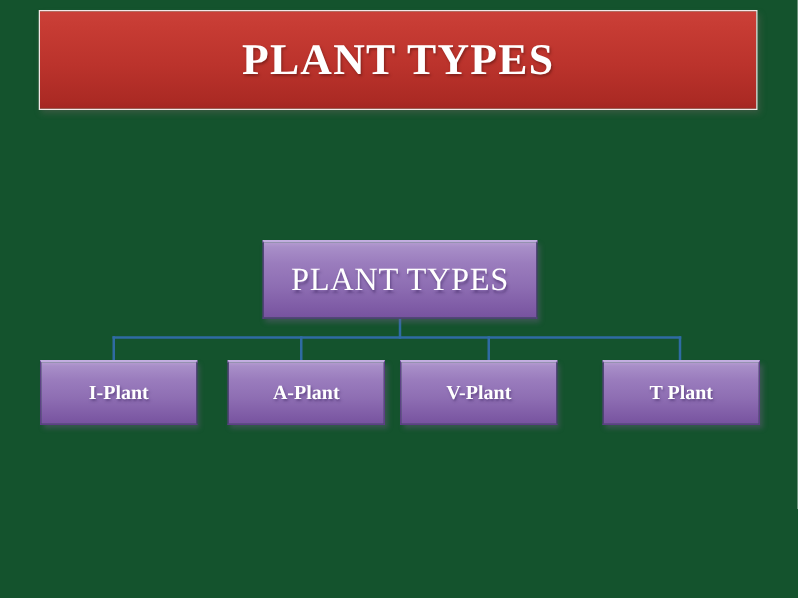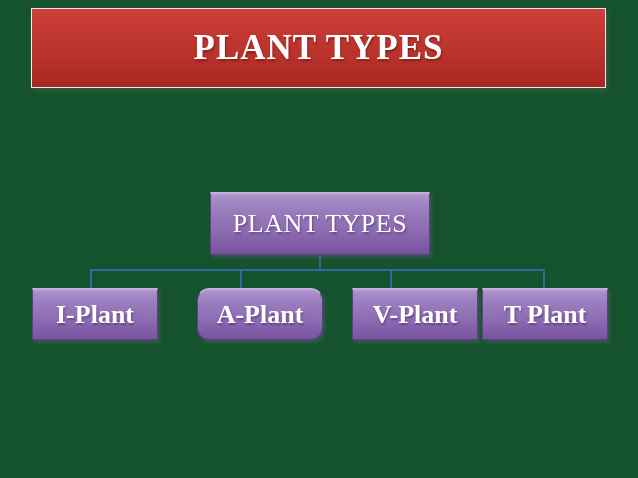--- a/index.html
+++ b/index.html
@@ -96,26 +96,26 @@
     letter-spacing: 0.5px;
   }
 
   
   .node-leaf {
     top: 288px;
     width: 126px;
     height: 52px;
   }
   .node-leaf .node-label {
-    font-size: 26px;
+    font-size: 16px;
     font-weight: bold;
   }
   .leaf-0 { left: 32px; }
-  .leaf-1 { left: 197px; border-radius: 12px; }
-  .leaf-2 { left: 352px; }
+  .leaf-1 { left: 182px; }
+  .leaf-2 { left: 320px; }
   .leaf-3 { left: 482px; }
 
   
   .conn {
     position: absolute;
     background: #2f6ba3;
   }
   .conn-stem {
     left: 319px;
     top: 255px;

